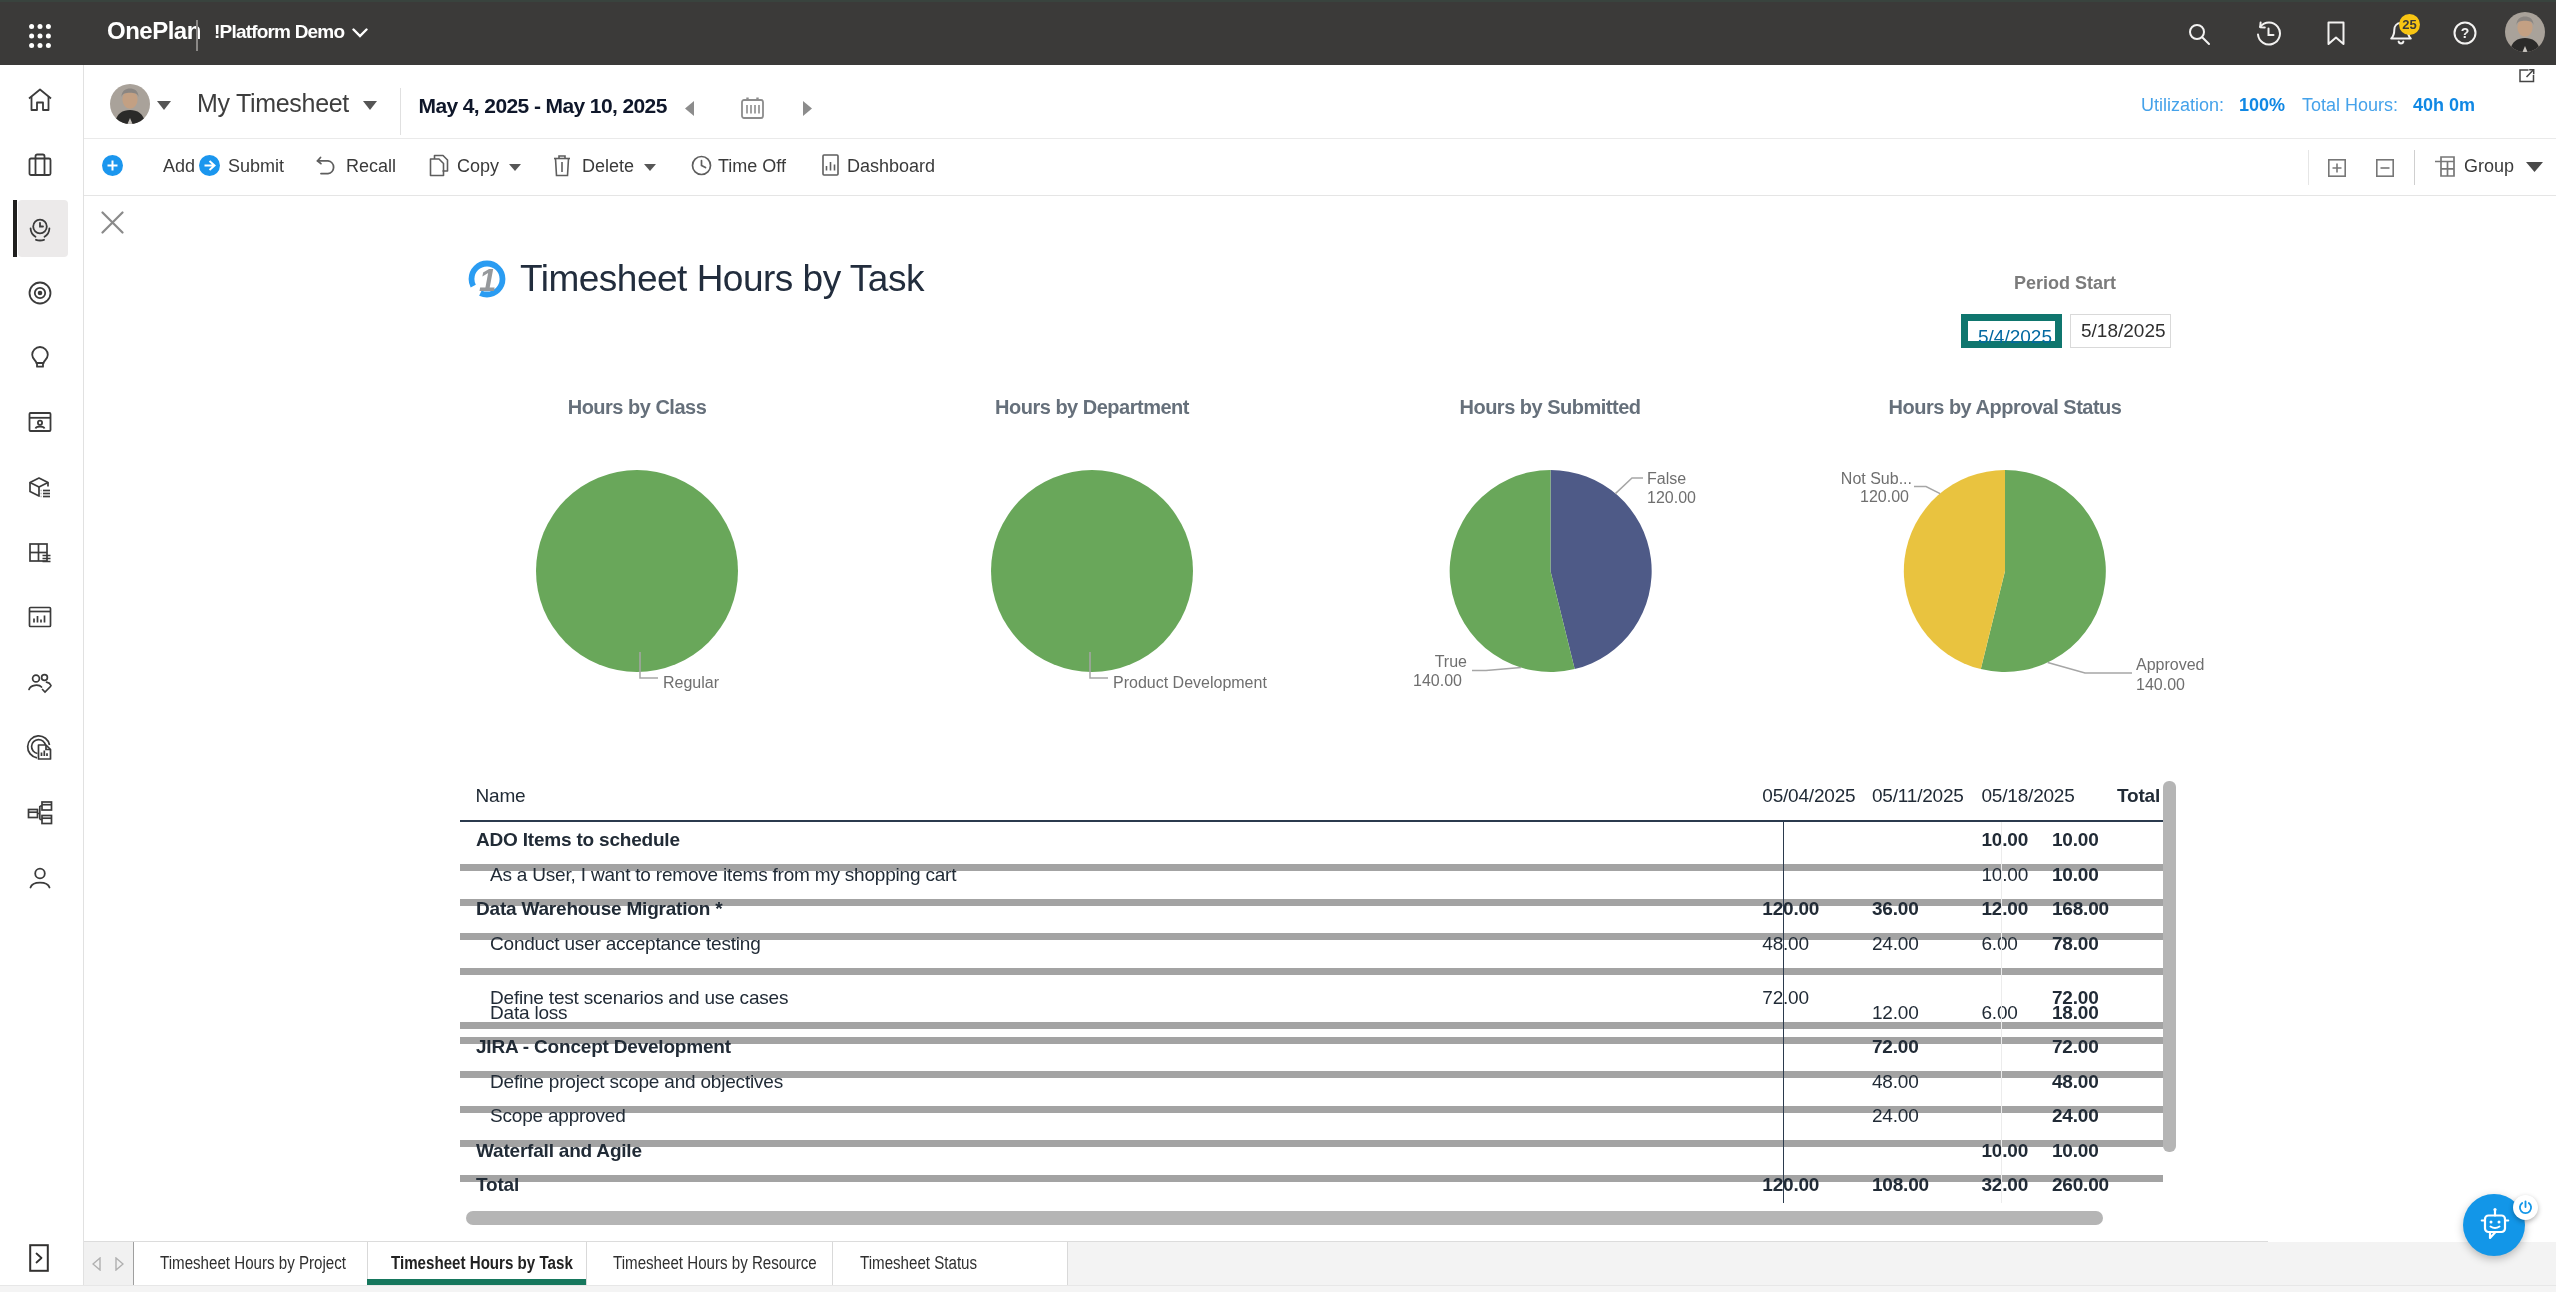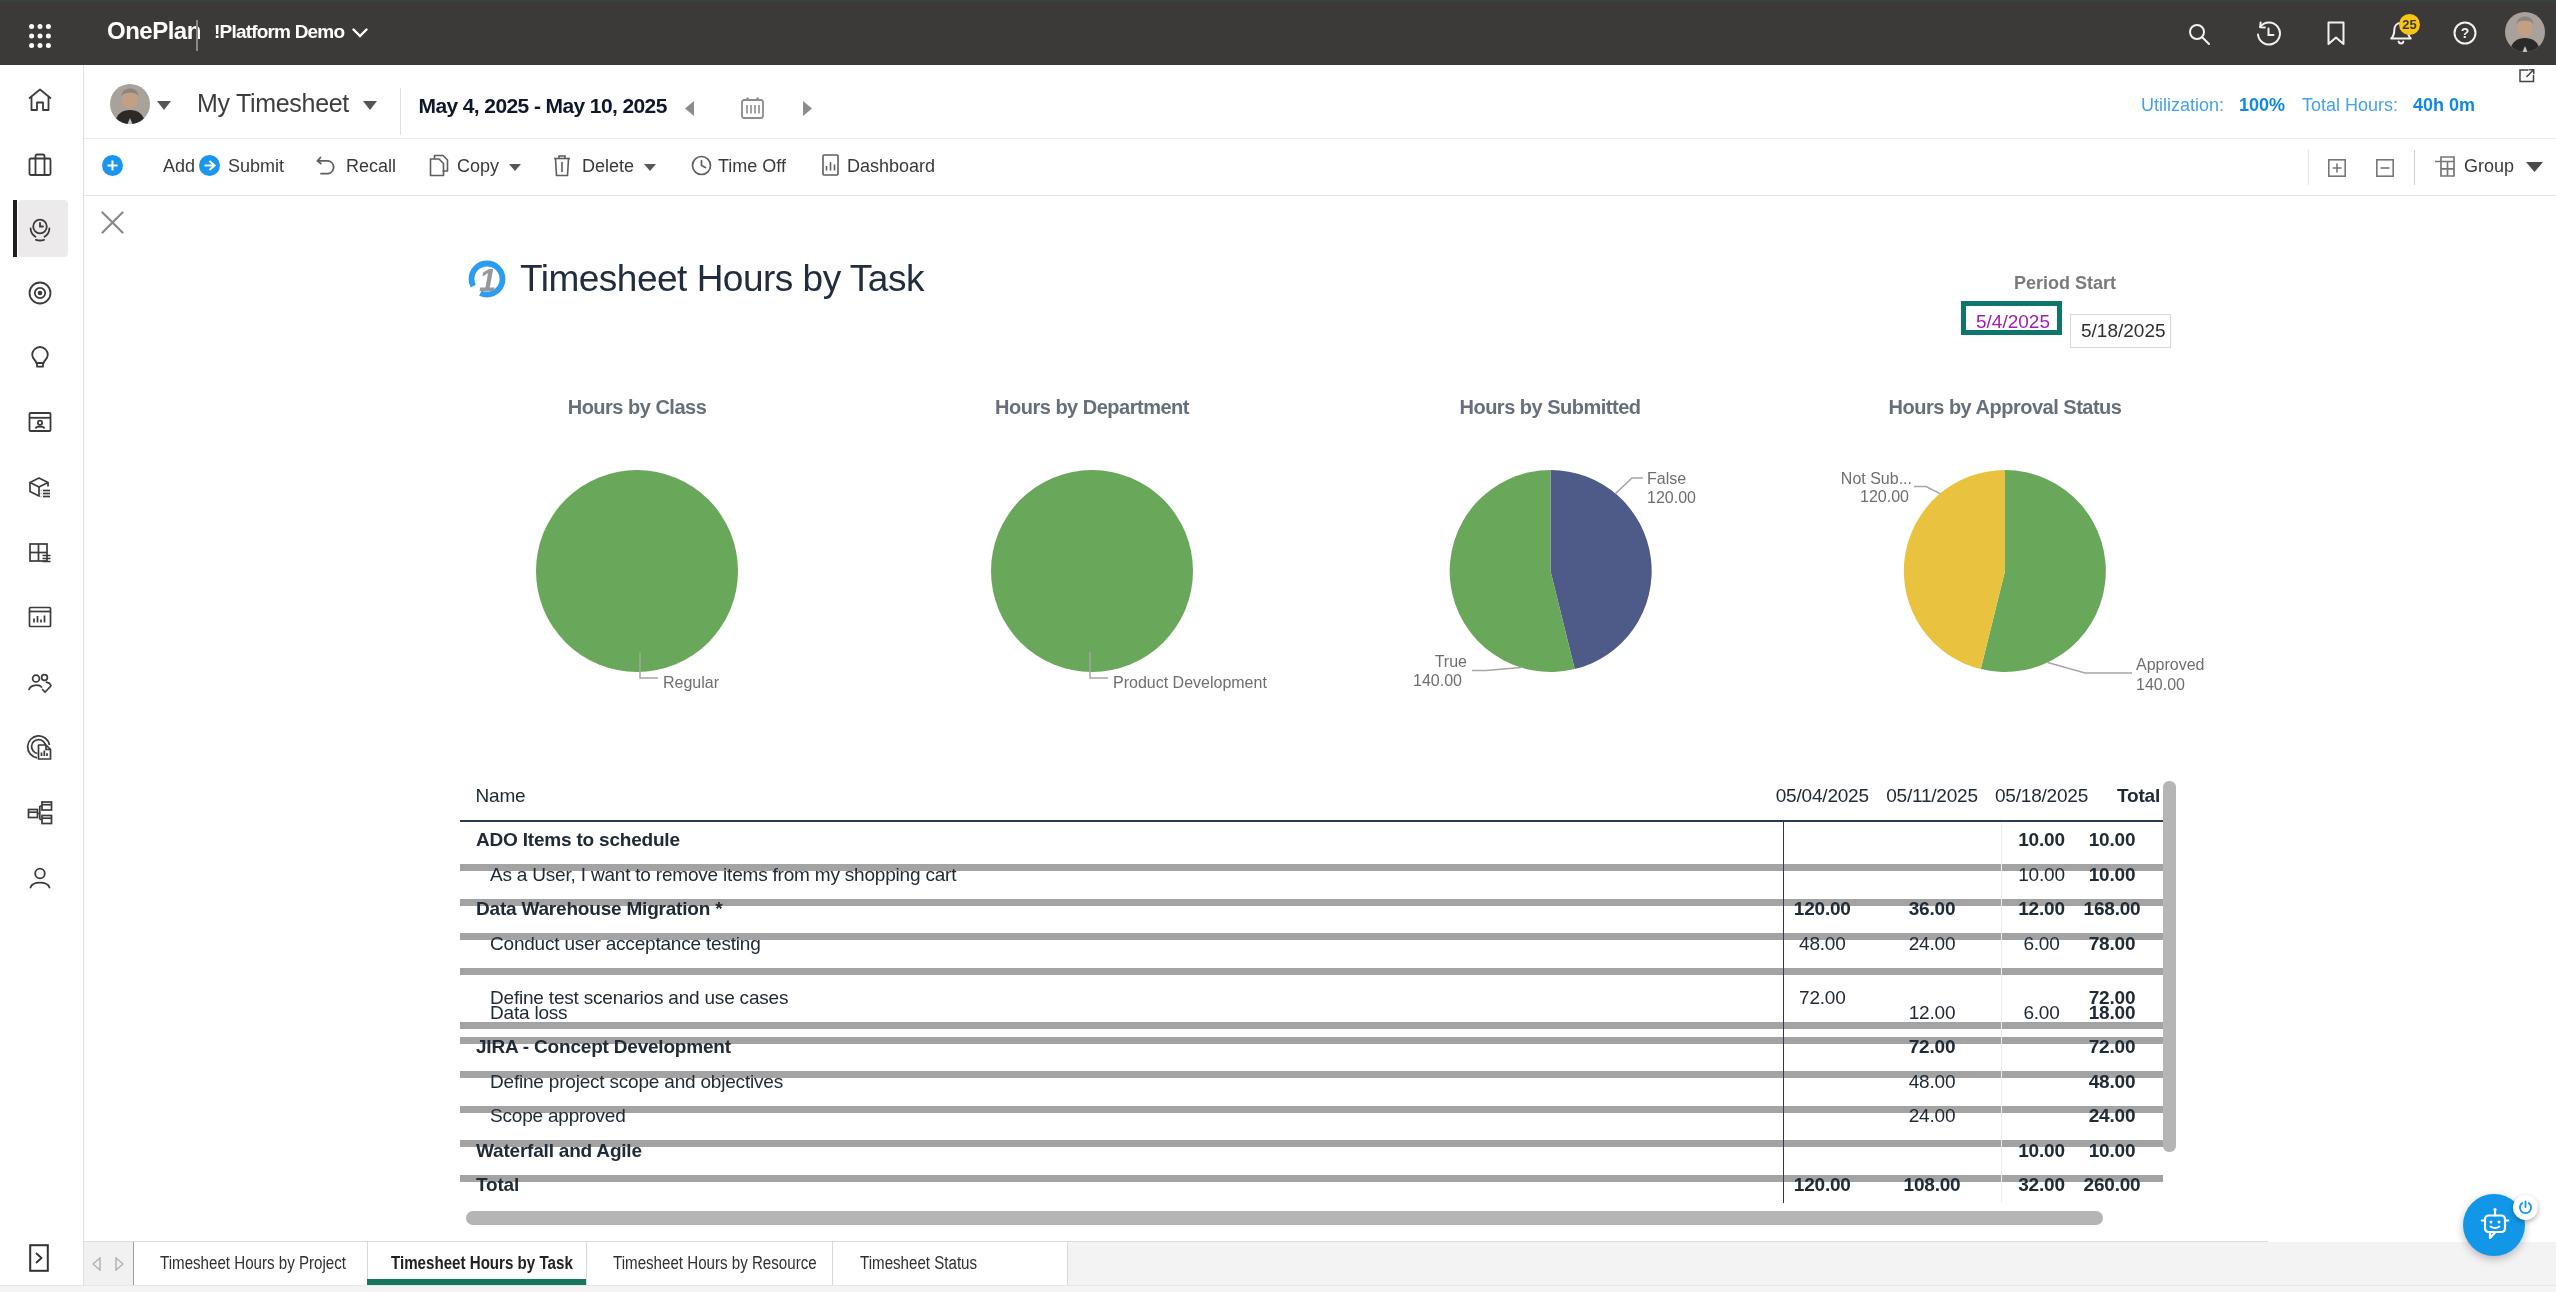--- a/index.html
+++ b/index.html
@@ -22,21 +22,21 @@
   
   #toolbar { left:84px; top:139px; width:2472px; height:57px; background:#fff; border-bottom:1px solid #e5e5e5; }
   .tbtext { position:absolute; top:17px; font-size:18px; color:#3a3a3a; }
   
   #content { left:84px; top:196px; width:2472px; height:1045px; background:#fff; }
   
   #grid { left:376px; top:582px; width:1703px; height:425px; overflow:hidden; font-size:19px; color:#212b36; letter-spacing:-0.2px; }
   .grow { position:absolute; left:0; width:1703px; height:49px; border-bottom:7px solid #a3a3a3; }
   .gname { position:absolute; top:7px; left:16px; white-space:nowrap; }
   .gname.sub { left:30px; }
-  .gv { position:absolute; top:7px; text-align:center; white-space:nowrap; }
+  .gv { position:absolute; top:7px; text-align:left; white-space:nowrap; }
   .bold { font-weight:bold; }
   
   #tabbar { left:84px; top:1241px; width:2184px; height:44px; background:#fff; border-top:1px solid #dcdcdc; }
   .tabsep { position:absolute; top:0; width:1px; height:44px; background:#d9d9d9; }
   .tabtxt { position:absolute; top:11px; font-size:18px; color:#303030; white-space:nowrap; transform:scaleX(0.84); transform-origin:0 50%; }
   #bstrip { left:0; top:1285px; width:2556px; height:7px; background:#f4f4f4; border-top:1px solid #e7e7e7; }
 </style>
 </head>
 <body>
 <div id="page">
@@ -353,21 +353,21 @@
         <path d="M1.5 1.5 L21.5 21.5 M21.5 1.5 L1.5 21.5" stroke="#8a8a8a" stroke-width="2.2" stroke-linecap="round"></path>
       </svg>
 
     <svg class="abs" style="left:384px;top:63px" width="40" height="44" viewBox="0 0 40 44">
       <circle cx="19" cy="20" r="15.5" fill="none" stroke="#2a9cf2" stroke-width="5.8" stroke-dasharray="87.4 10" stroke-dashoffset="56.4"></circle>
       <text x="19.5" y="32" text-anchor="middle" font-size="31" font-weight="bold" fill="#96999c" font-family="Liberation Sans" font-style="italic">1</text>
     </svg>
     <div class="abs" style="left:436px;top:62px;font-size:37px;color:#222d3d;letter-spacing:-0.5px;">Timesheet Hours by Task</div>
 
     <div class="abs" style="left:1851px;top:77px;width:260px;text-align:center;font-size:18px;font-weight:bold;color:#7b7b7b;">Period Start</div>
-    <div class="abs" style="left:1877px;top:105px;width:101px;height:34px;border:5px solid #0f766e;font-size:19px;color:#a21caf;line-height:32px;padding-left:10px;">5/4/2025</div>
+    <div class="abs" style="left:1877px;top:118px;width:101px;height:34px;border:7px solid #0f766e;font-size:19px;color:#0369a1;line-height:32px;padding-left:10px;">5/4/2025</div>
     <div class="abs" style="left:1986px;top:118px;width:101px;height:34px;border:1px solid #d9d9d9;font-size:19px;color:#2f2f2f;line-height:32px;padding-left:10px;">5/18/2025</div>
 
     <div id="charts">
 <svg class="abs" style="left:325px;top:194px" width="456" height="310" viewBox="0 0 456 310">
 <text x="228" y="24" text-anchor="middle" font-size="20" font-weight="bold" fill="#66707b" letter-spacing="-0.5">Hours by Class</text>
 <circle cx="228" cy="181" r="101" fill="#69a75a"></circle>
 <polyline points="231,262 231,288 249,288" fill="none" stroke="#a6a6a6" stroke-width="1.5"></polyline>
 <text x="254" y="298" font-size="16" fill="#6f6f6f">Regular</text>
 </svg>
 <svg class="abs" style="left:780.75px;top:194px" width="456" height="310" viewBox="0 0 456 310">

